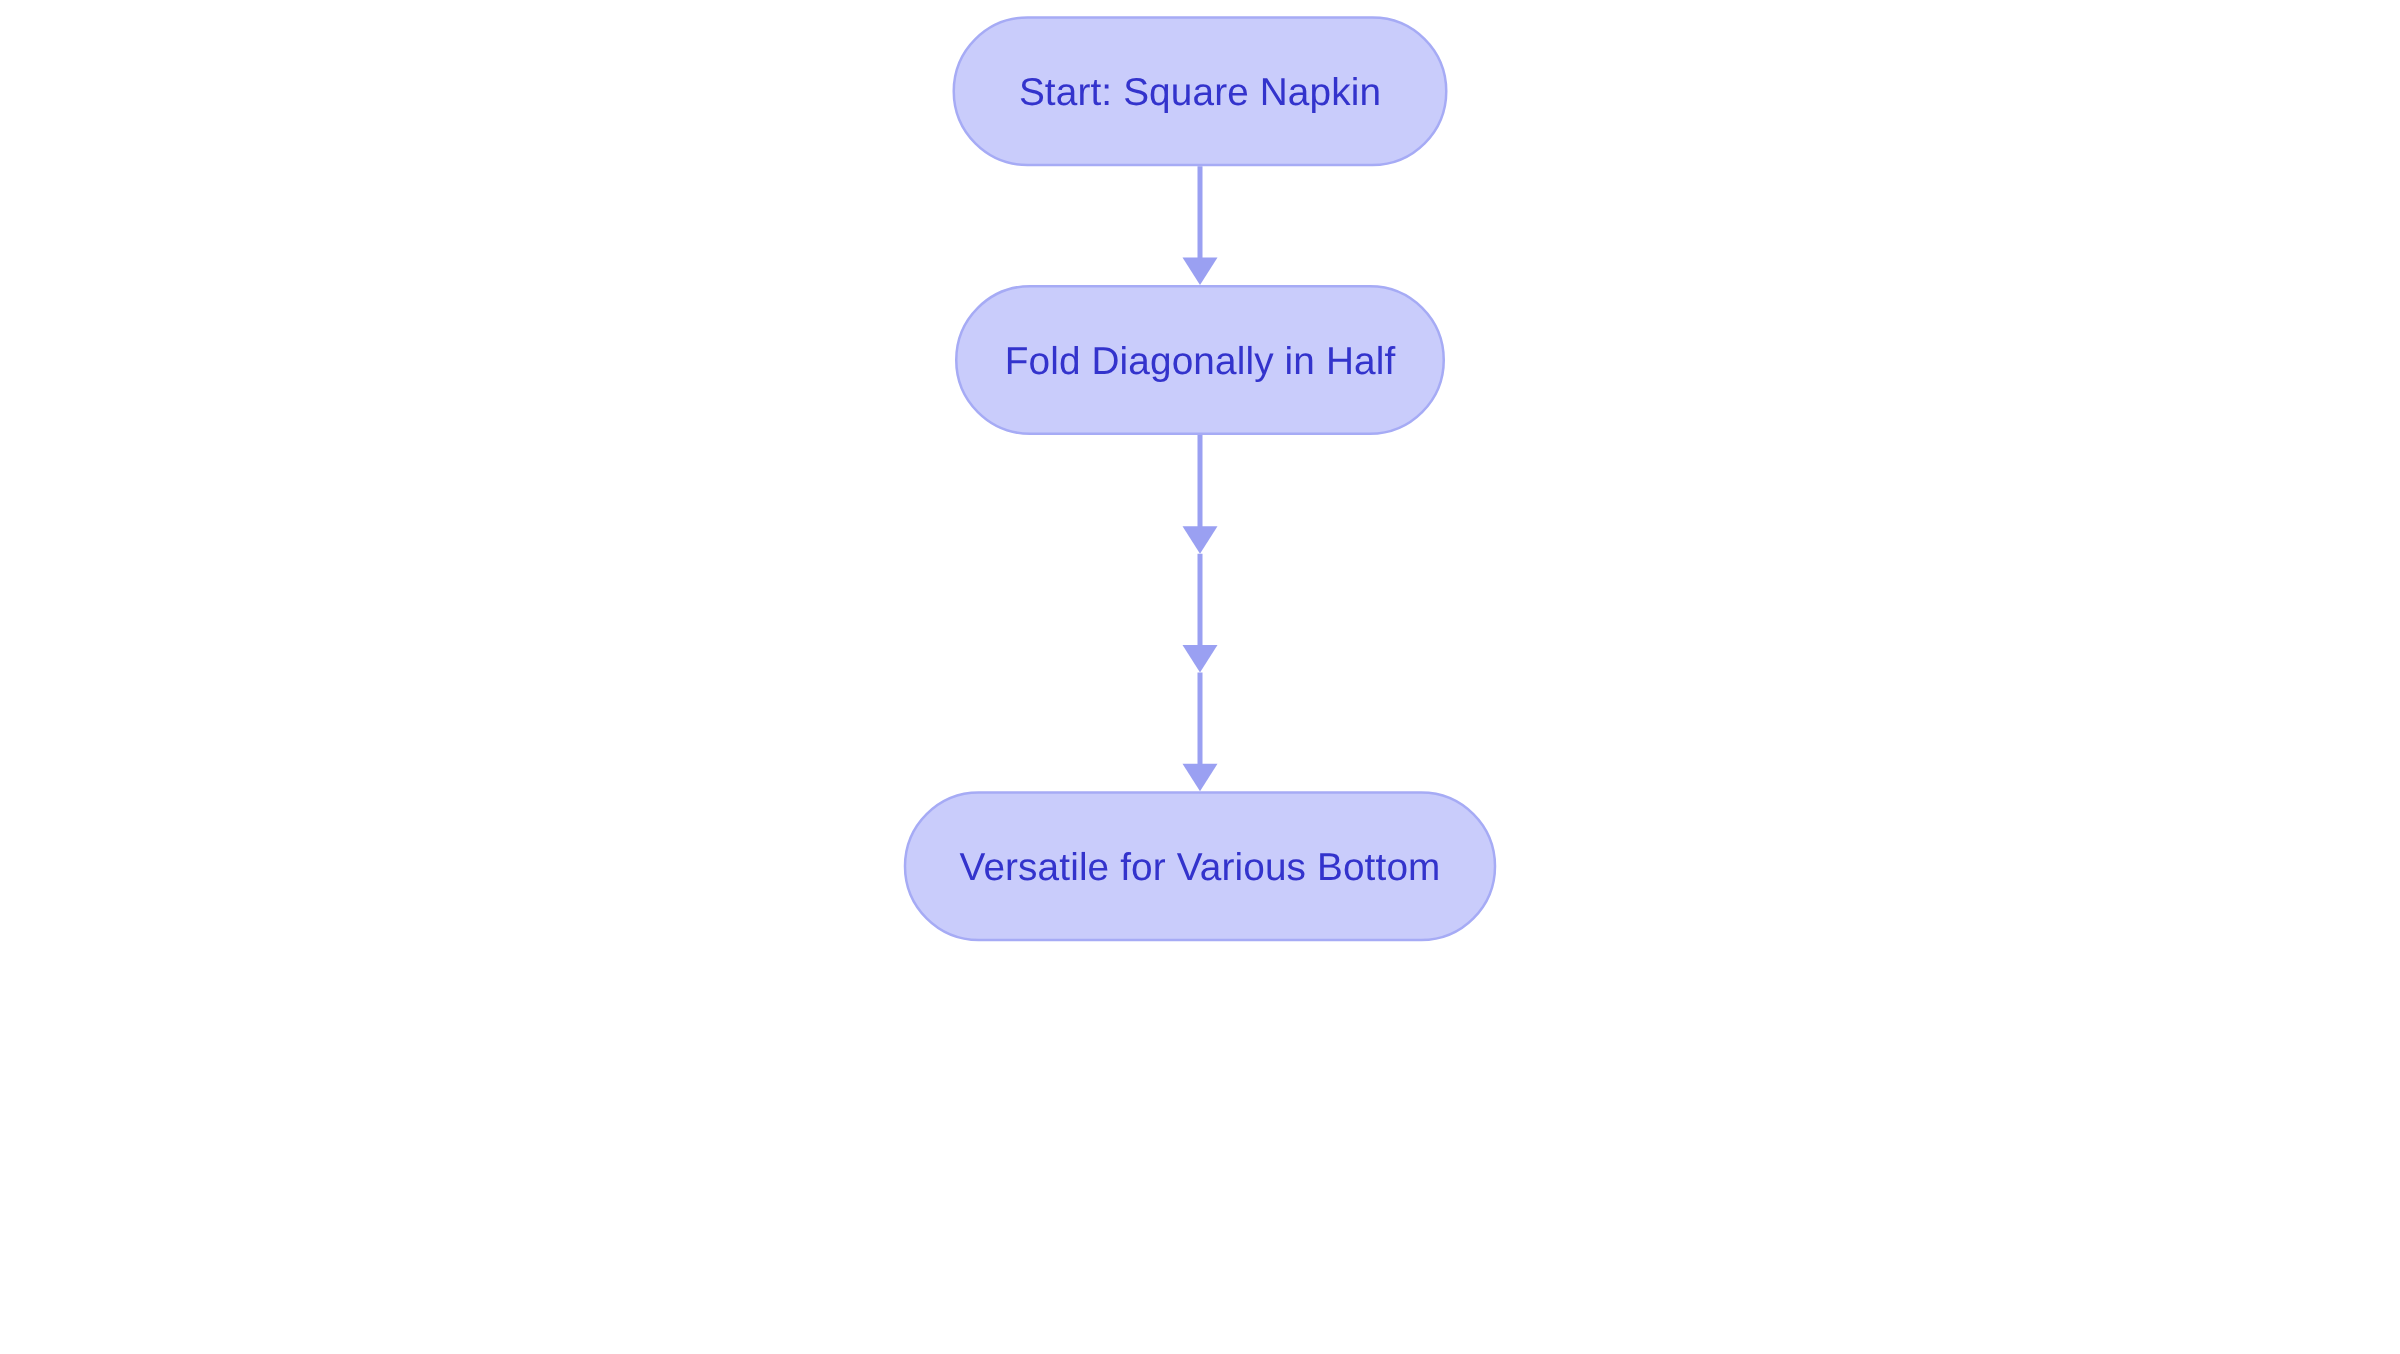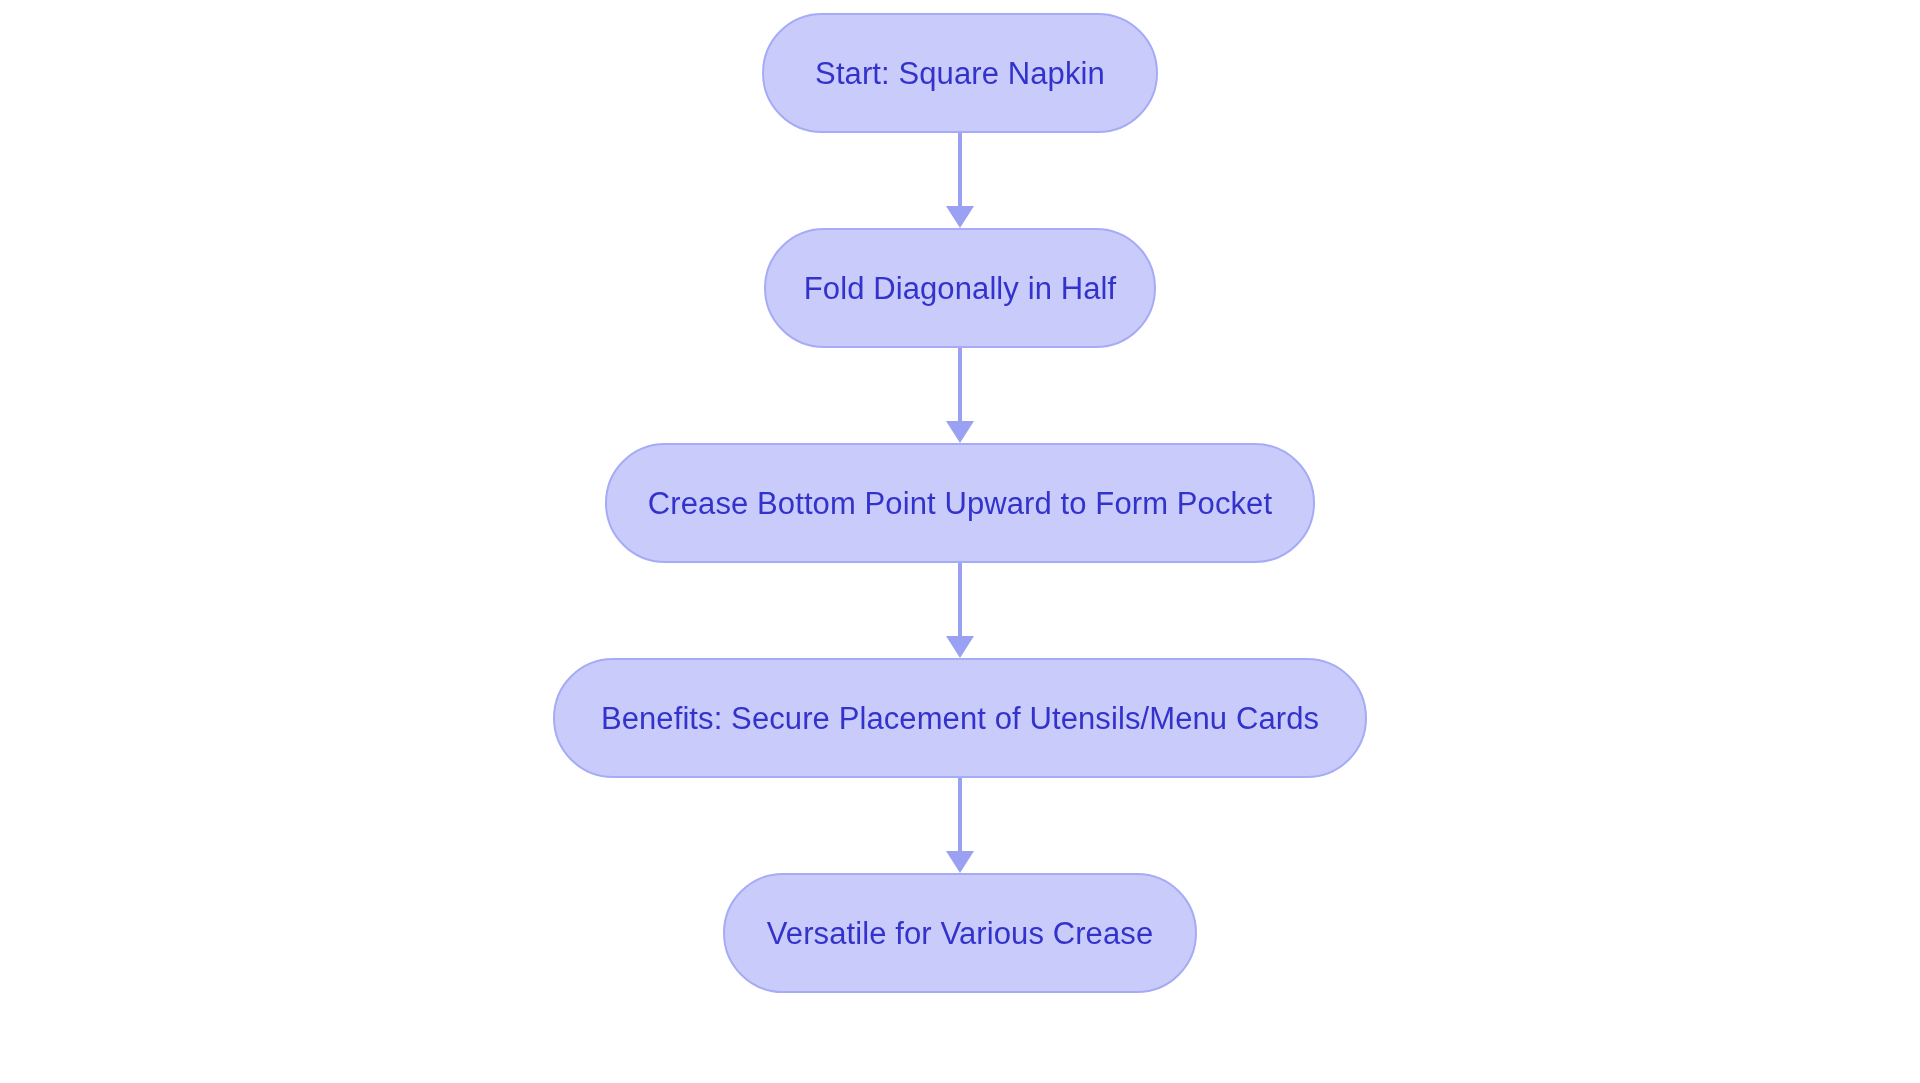--- a/index.html
+++ b/index.html
@@ -104,35 +104,29 @@
 
   <div class="node node-w2">
     <span class="node-label">Fold Diagonally in Half</span>
   </div>
 
   <div class="connector">
     <div class="connector-line"></div>
     <div class="connector-arrowhead"></div>
   </div>
 
-  <div class="node node-w3">
-    <span class="node-label">Crease Bottom Point Upward to Form Pocket</span>
-  </div>
 
   <div class="connector">
     <div class="connector-line"></div>
     <div class="connector-arrowhead"></div>
   </div>
 
-  <div class="node node-w4">
-    <span class="node-label">Benefits: Secure Placement of Utensils/Menu Cards</span>
-  </div>
 
   <div class="connector">
     <div class="connector-line"></div>
     <div class="connector-arrowhead"></div>
   </div>
 
   <div class="node node-w5">
-    <span class="node-label">Versatile for Various Crease</span>
+    <span class="node-label">Versatile for Various Bottom</span>
   </div>
 
 </div>
 
 </body></html>

